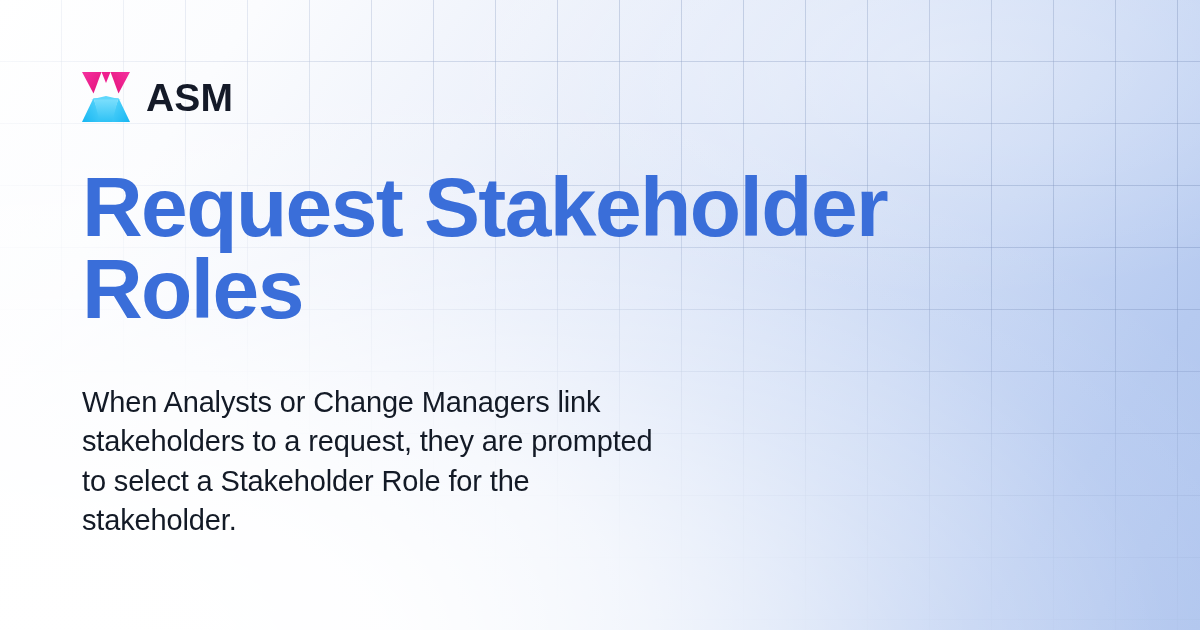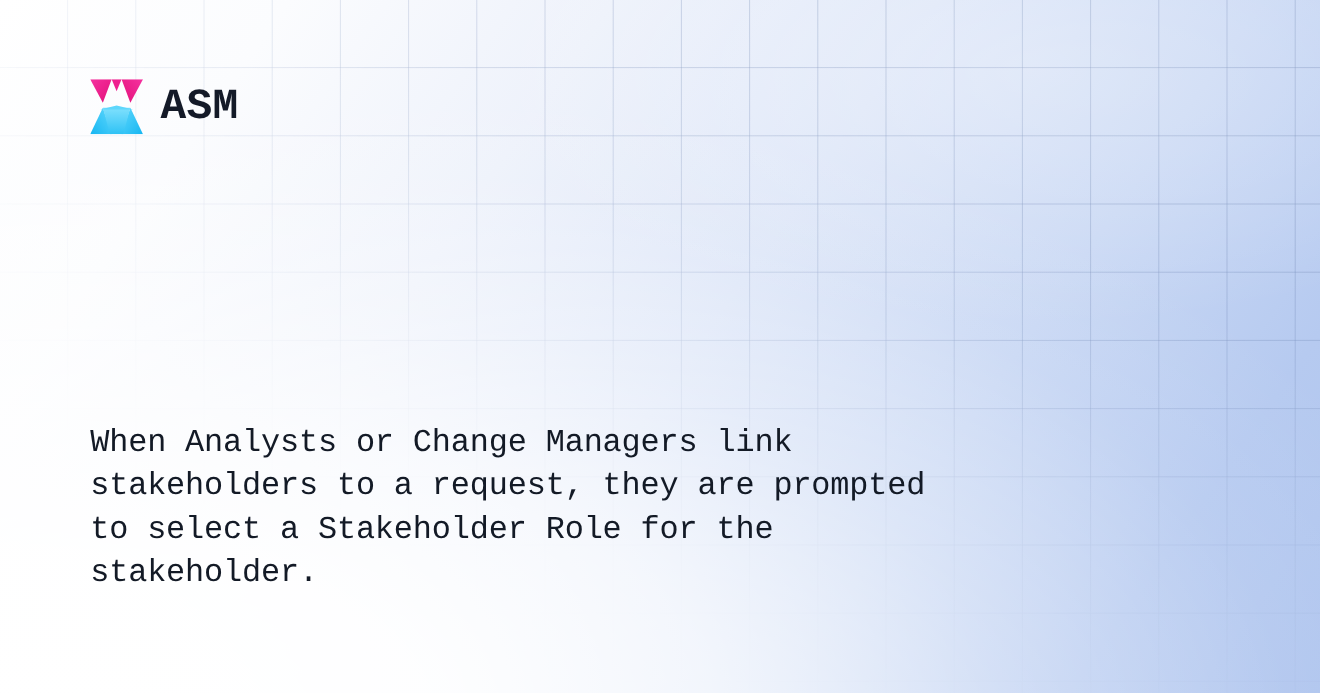--- a/index.html
+++ b/index.html
@@ -13,21 +13,20 @@
     font-family: "Liberation Sans", sans-serif;
     background: #ffffff;
   }
 
   .og-card {
     position: relative;
     width: 1200px;
     height: 630px;
     overflow: hidden;
     background: #fde047;
-    font-family: Liberation Mono, monospace;
   }
 
   
   .bg-base {
     position: absolute;
     inset: 0;
     background:
       linear-gradient(125deg,
         #ffffff 0%,
         #fbfcfe 16%,
@@ -188,20 +187,22 @@
           <path d="M48 50 L28.5 50 L36.5 26 Z" fill="url(#gBotR)"></path>
 
           <path d="M11.5 26 L36.5 26 L30 50 L18 50 Z" fill="url(#gBotMid)"></path>
 
           <path d="M9 27.5 L39 27.5 L24 24 Z" fill="#5ed7fc"></path>
         </svg>
       </span>
       <span class="brand-name">ASM</span>
     </div>
 
+    <h1 class="headline">Request Stakeholder
+Roles</h1>
 
     <p class="subcopy">When Analysts or Change Managers link
 stakeholders to a request, they are prompted
 to select a Stakeholder Role for the
 stakeholder.</p>
 
   </div>
 </div>
 
 </body></html>

